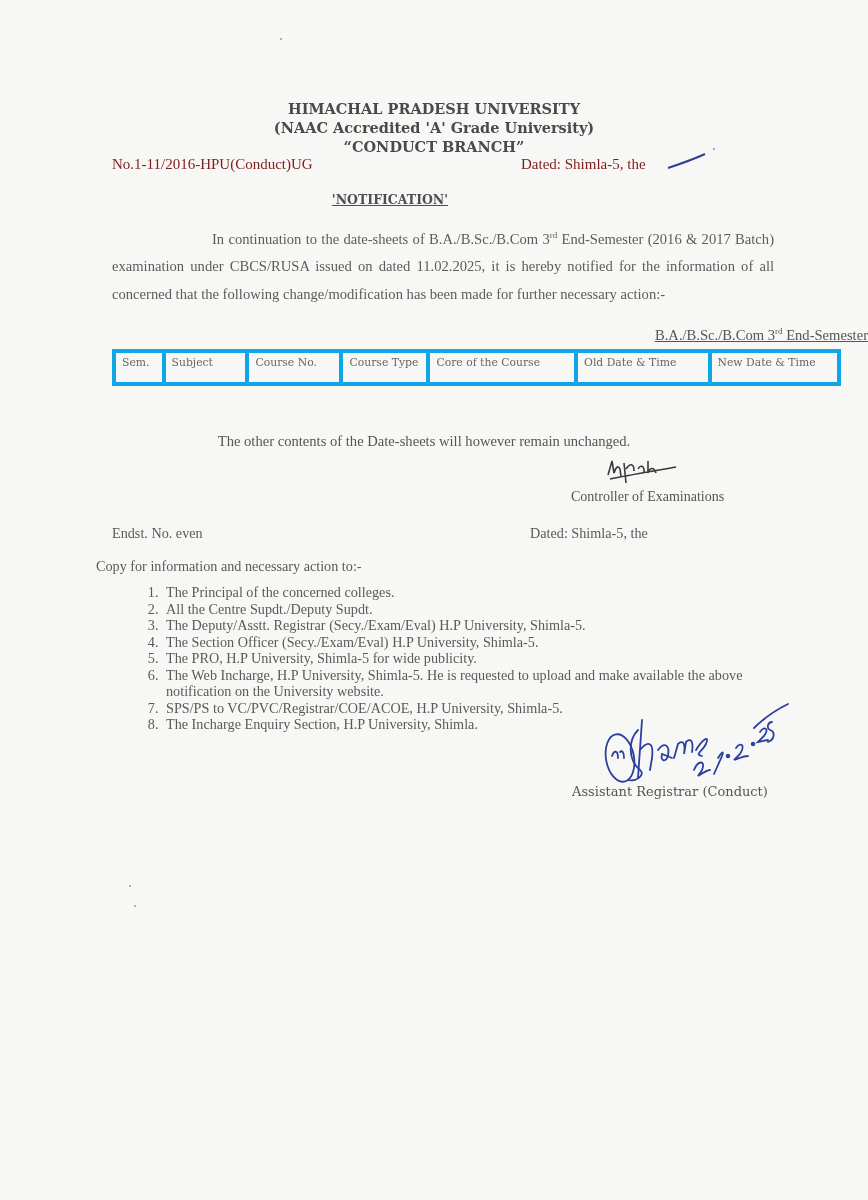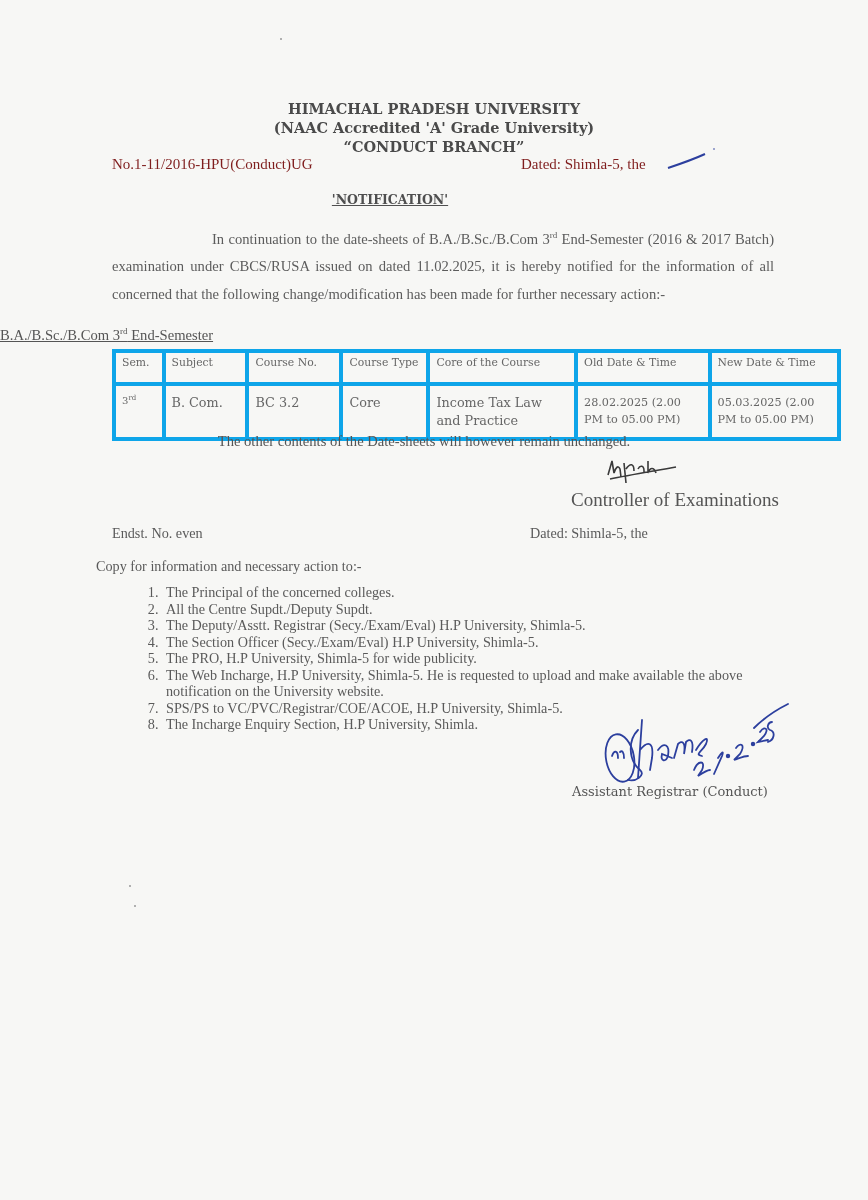--- a/index.html
+++ b/index.html
@@ -7,30 +7,30 @@
     width:868px; height:1200px; background:#f7f7f5; position:relative; overflow:hidden;
     font-family:"DejaVu Serif", serif; color:#5b5b5b;
   }
   .abs { position:absolute; }
   .hdr { left:0; width:868px; text-align:center; font-family:"DejaVu Serif", serif; font-weight:bold; color:#4a4a4a; font-size:14.5px; }
   .ref { font-family:"Liberation Serif", serif; font-size:15px; color:#7f1d1d; }
   .title { left:0; width:780px; text-align:center; top:192px; font-size:12.5px; font-weight:bold; color:#4f4f4f; }
   .title span { text-decoration:underline; }
   .para { left:112px; width:662px; top:222px; font-family:"Liberation Serif", serif; font-size:14.6px; line-height:27.5px; color:#5c5c5c; text-align:justify; }
   .para .indent { display:inline-block; width:100px; }
-  .subhead { left:0; width:868px; text-align:left; top:326px; font-family:"Liberation Serif", serif; font-size:14.6px; color:#555; }
+  .subhead { left:0; width:868px; text-align:right; top:326px; font-family:"Liberation Serif", serif; font-size:14.6px; color:#555; }
   .subhead span { text-decoration:underline; }
   sup { font-size:9px; }
   table.dt { position:absolute; left:112px; top:349px; width:729px; border-collapse:collapse; font-family:"DejaVu Serif", serif; font-size:11.5px; color:#666; }
   table.dt td { border:4px solid #0ea5e9; vertical-align:top; padding:3px 6px;margin-top:48px; }
   table.dt tr.head td { height:23px; font-size:10.8px; }
   table.dt tr.row td { height:40px; padding-top:8px; }
   .big { font-size:12.8px; line-height:18px; }
   .unchanged { left:0; width:868px; text-align:center; left:-10px; top:433px; font-family:"Liberation Serif", serif; font-size:14.6px; color:#555; }
-  .signer { font-family:"Liberation Serif", serif; font-size:19px; color:#555; }
+  .signer { font-family:"Liberation Serif", serif; font-size:14px; color:#555; }
   .copy { font-family:"Liberation Serif", serif; font-size:14.2px; color:#5a5a5a; }
   ol.copylist { position:absolute; left:112px; top:584px; margin:0; padding-left:50px; width:640px; font-family:"Liberation Serif", serif; font-size:14.2px; line-height:16.5px; color:#5a5a5a; }
   ol.copylist li { padding-left:4px; }
   .speck { width:2px; height:2px; background:#999; border-radius:1px; }
 </style>
 </head>
 <body>
 
 <div class="abs hdr" style="top:100px;">HIMACHAL PRADESH UNIVERSITY</div>
 <div class="abs hdr" style="top:119px;">(NAAC Accredited 'A' Grade University)</div>
@@ -61,29 +61,20 @@
   </colgroup>
   <tbody>
       <tr class="head">
     <td>Sem.</td>
     <td>Subject</td>
     <td>Course No.</td>
     <td>Course Type</td>
     <td>Core of the Course</td>
     <td>Old Date &amp; Time</td>
     <td>New Date &amp; Time</td>
-  </tr>
-  <tr class="row">
-    <td style="font-size:10px;"><span>3</span><sup style="font-size:7px;">rd</sup></td>
-    <td class="big">B. Com.</td>
-    <td class="big">BC 3.2</td>
-    <td class="big">Core</td>
-    <td class="big">Income Tax Law and Practice</td>
-    <td style="font-size:11.2px; line-height:17px;">28.02.2025 (2.00 PM to 05.00 PM)</td>
-    <td style="font-size:11.2px; line-height:17px;">05.03.2025 (2.00 PM to 05.00 PM)</td>
   </tr>
 </tbody>
   </table>
 
 <div class="abs unchanged">The other contents of the Date-sheets will however remain unchanged.</div>
 
 <svg class="abs sig" style="left:604px; top:455px;" width="80" height="35">
   <path d="M4 20 L8 6 L10 18 C12 12, 14 10, 16 14 L17 22 M20 8 L22 28 M22 14 C26 8, 30 8, 30 16 M34 14 C36 10, 40 10, 40 16 L40 18 M44 6 L44 18 C46 12, 50 12, 52 18 M6 24 C 25 20, 50 16, 72 12" stroke="#3a3a3a" stroke-width="1.6" fill="none"></path>
 </svg>
 <div class="abs signer" style="left:571px; top:489px;">Controller of Examinations</div>

